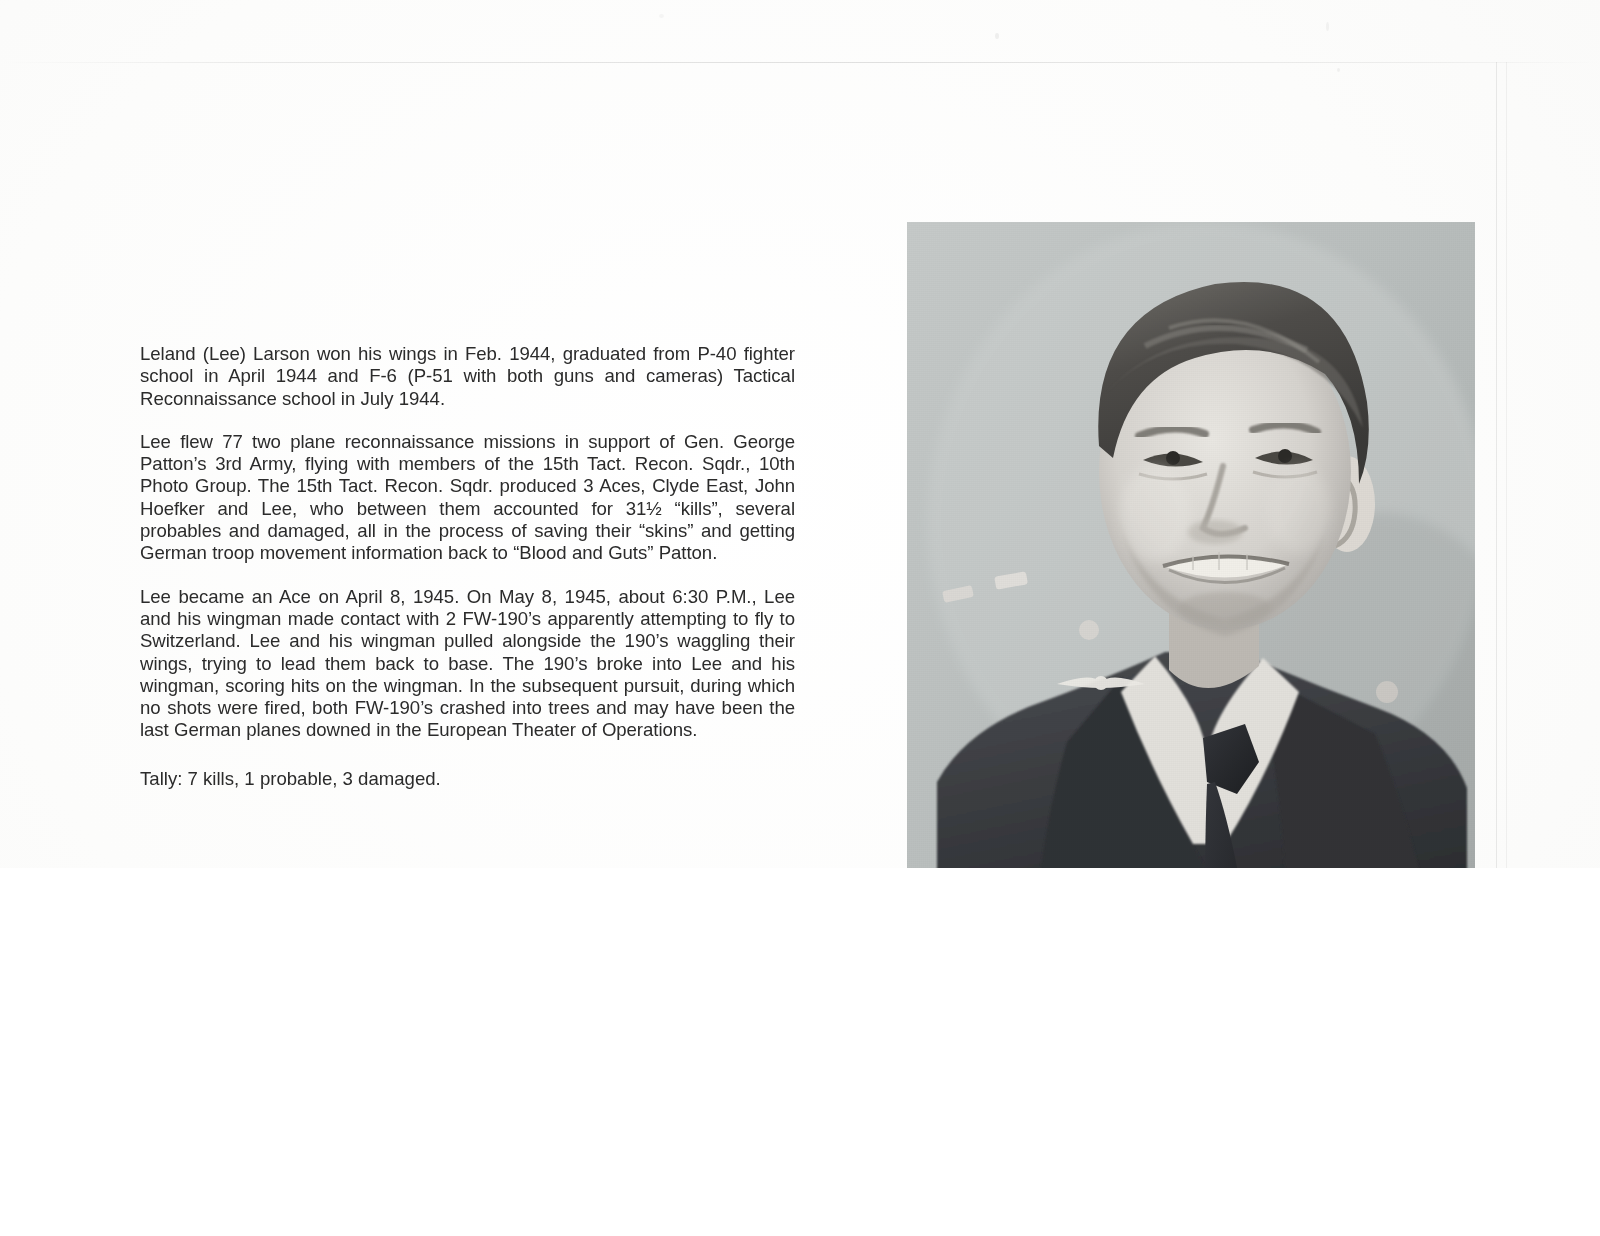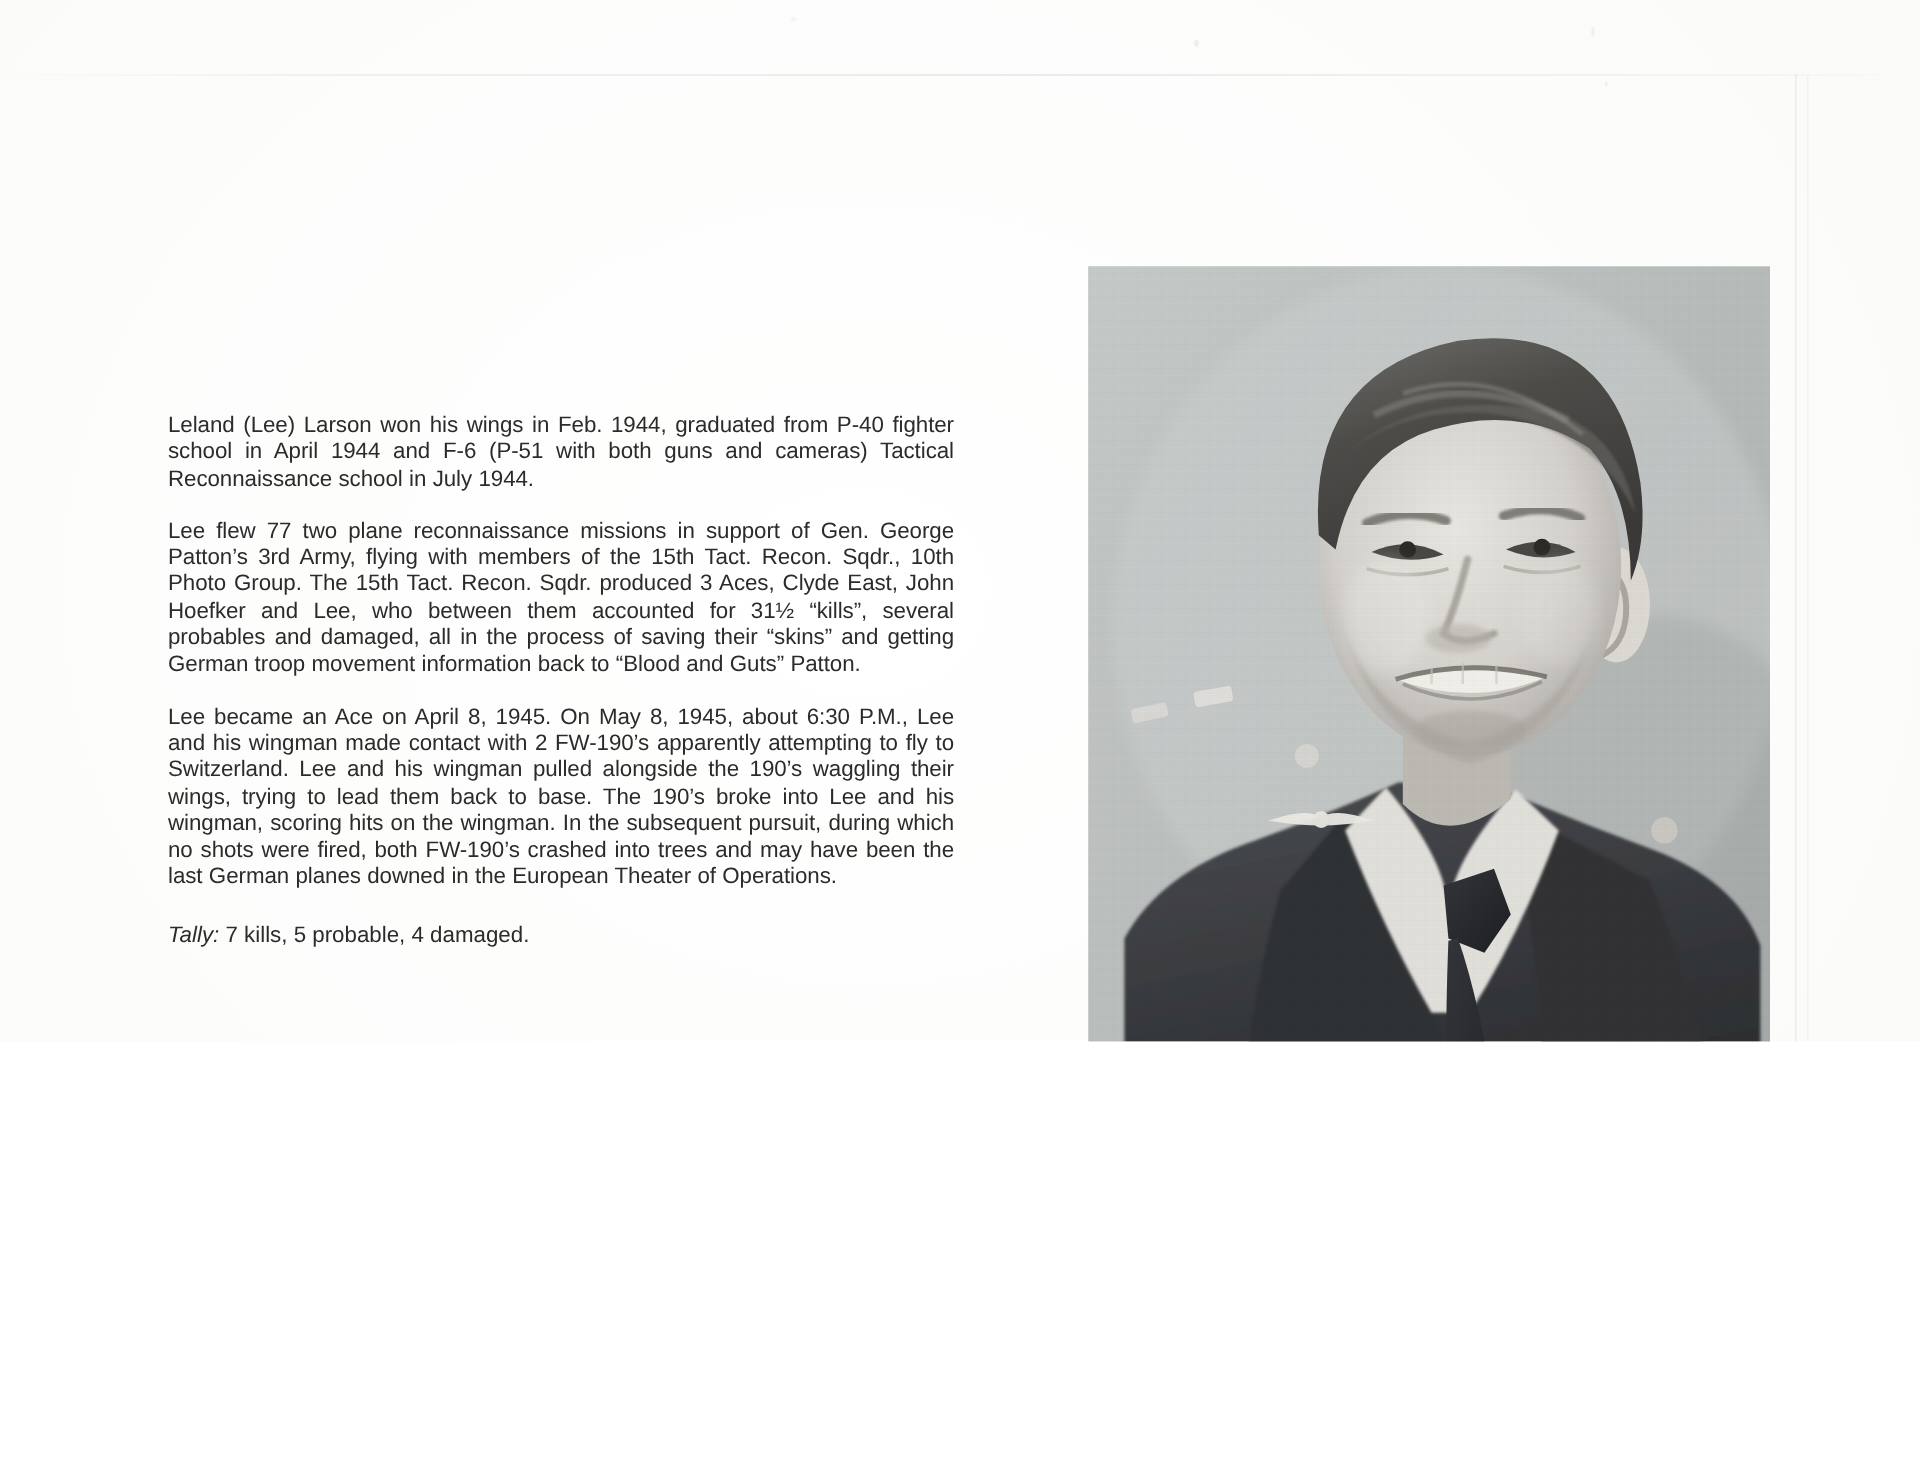--- a/index.html
+++ b/index.html
@@ -79,21 +79,20 @@
   }
 
   .tally-line {
     margin: 26px 0 0 0;
     font-size: 18.6px;
     line-height: 22.3px;
     color: #2b2b2b;
     text-align: left;
   }
   .tally-label {
-    font-style: italic;
     text-align: right;
   }
 
   
   .photo-frame {
     position: absolute;
     left: 907px;
     top: 222px;
     width: 568px;
     height: 806px;
@@ -235,21 +234,21 @@
   <div class="speck" style="left:1326px;top:22px;width:3px;height:9px;opacity:.25;"></div>
   <div class="speck" style="left:1337px;top:68px;width:3px;height:4px;opacity:.30;"></div>
   <div class="speck" style="left:659px;top:14px;width:5px;height:4px;opacity:.18;"></div>
 
   <div class="text-column">
     <p class="bio-para">Leland (Lee) Larson won his wings in Feb. 1944, graduated from P-40 fighter school in April 1944 and F-6 (P-51 with both guns and cameras) Tactical Reconnaissance school in July 1944.</p>
     <p class="bio-para">Lee flew 77 two plane reconnaissance missions in support of Gen. George Patton’s 3rd Army, flying with members of the 15th Tact. Recon. Sqdr., 10th Photo Group. The 15th Tact. Recon. Sqdr. produced 3 Aces, Clyde East, John Hoefker and Lee, who between them accounted for 31½ “kills”, several probables and damaged, all in the process of saving their “skins” and getting German troop movement information back to “Blood and Guts” Patton.</p>
     <p class="bio-para">Lee became an Ace on April 8, 1945. On May 8, 1945, about 6:30 P.M., Lee and his wingman made contact with 2 FW-190’s apparently attempting to fly to Switzerland. Lee and his wingman pulled alongside the 190’s waggling their wings, trying to lead them back to base. The 190’s broke into Lee and his wingman, scoring hits on the wingman. In the subsequent pursuit, during which no shots were fired, both FW-190’s crashed into trees and may have been the last German planes downed in the European Theater of Operations.</p>
     <p class="tally-line">
       <span class="tally-label">Tally:</span>
-      <span>7 kills, 5 probable, 4 damaged.</span>
+      <span>7 kills, 1 probable, 3 damaged.</span>
     </p>
   </div>
 
   <div class="photo-frame">
     <svg class="photo-svg" viewBox="0 0 568 806" preserveAspectRatio="none">
       <defs>
         <linearGradient id="bgGrad" x1="0" y1="0" x2="1" y2="1">
           <stop offset="0%" stop-color="#c6cac9"></stop>
           <stop offset="45%" stop-color="#b9bebd"></stop>
           <stop offset="100%" stop-color="#a7acab"></stop>

